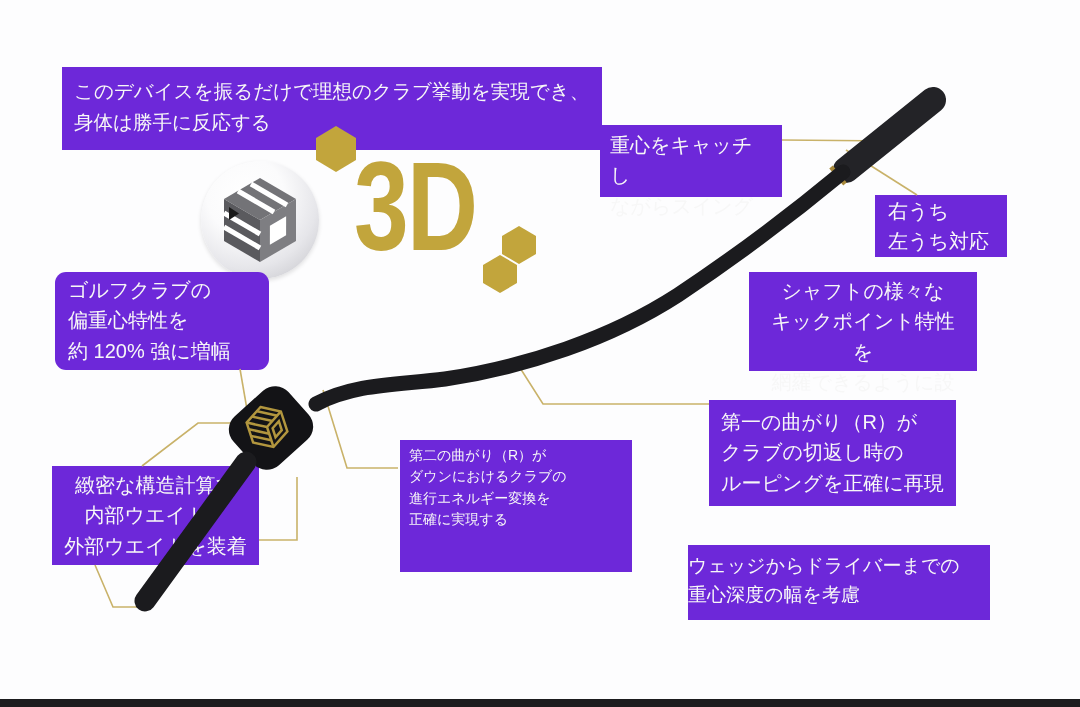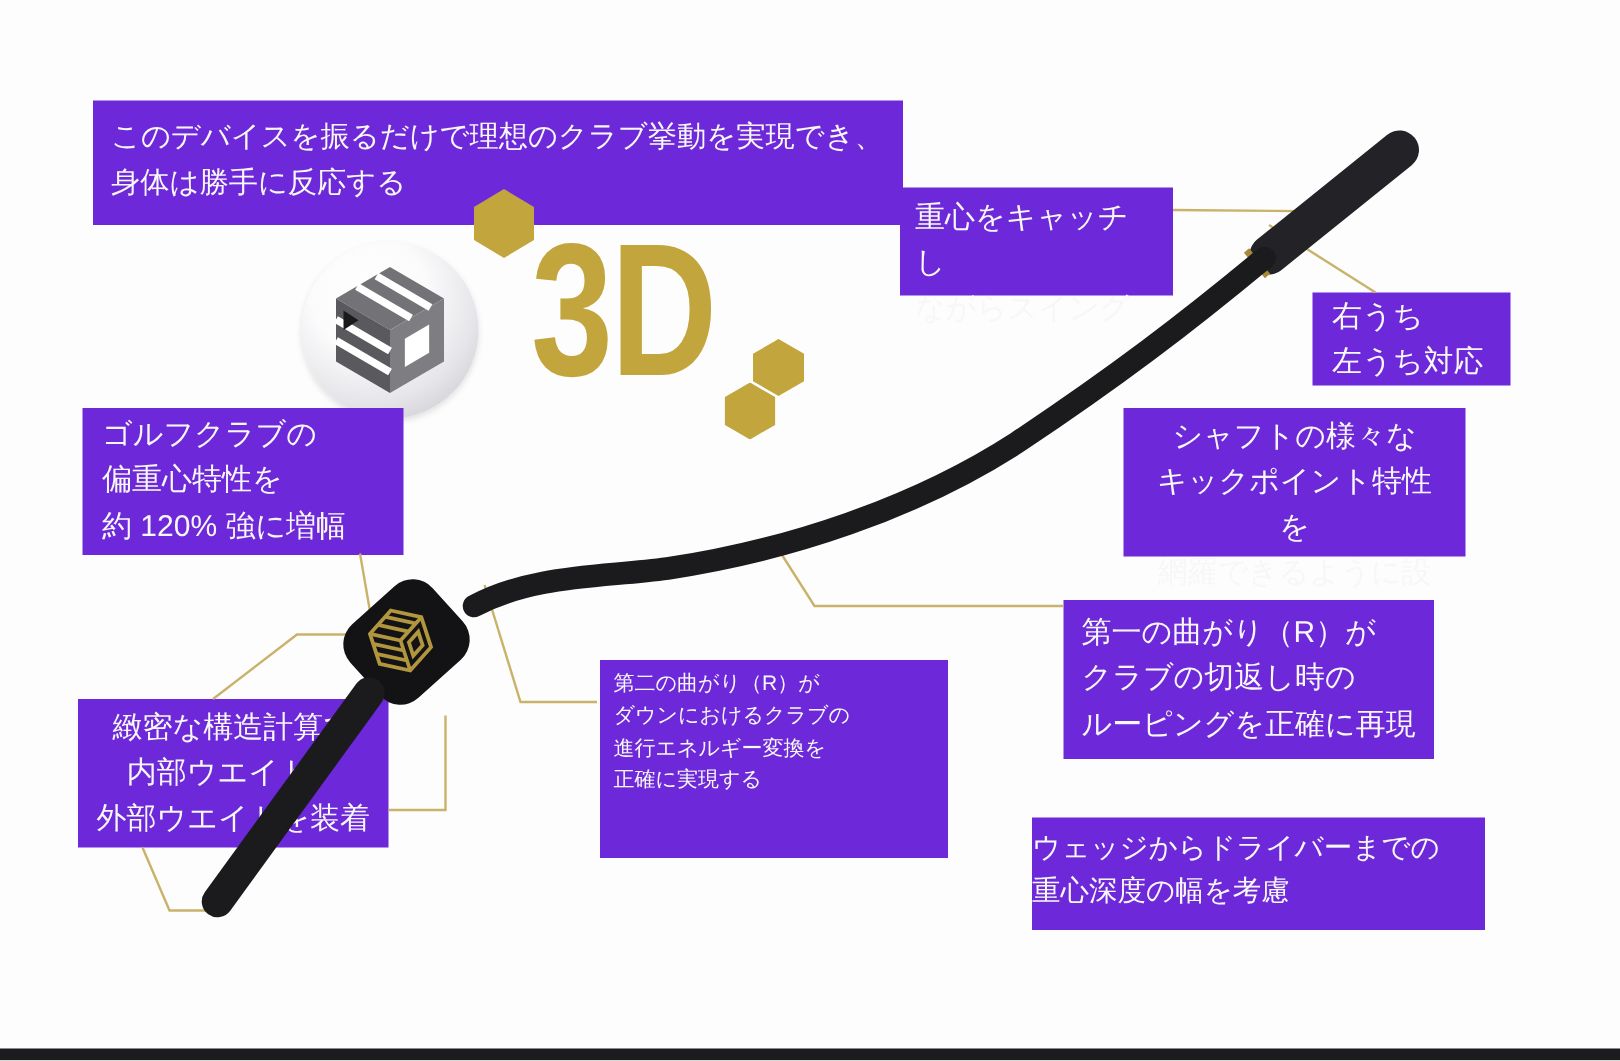--- a/index.html
+++ b/index.html
@@ -10,21 +10,21 @@
   }
   
   .callout{
     position:absolute;background:#6d28d9;color:#f7f7f7;
     font-size:20px;line-height:1.52;white-space:pre-line;
     box-sizing:border-box;letter-spacing:0;
   }
   #co-intro  {left:62px; top:67px; width:540px;height:83px; font-size:19.5px;line-height:1.6;padding:9px 12px;}
   #co-catch  {left:600px;top:125px;width:182px;height:72px; padding:5px 10px;}
   #co-sides  {left:875px;top:195px;width:132px;height:62px; padding:1px 13px;}
-  #co-bias   {left:55px; top:272px;width:214px;height:98px; padding:3px 13px;}
+  #co-bias   {left:55px; top:272px;width:214px;height:98px; padding:3px 13px;border-radius:11px;}
   #co-shaft  {left:749px;top:272px;width:228px;height:99px; padding:4px 13px;text-align:center;}
   #co-first  {left:709px;top:400px;width:247px;height:106px;padding:7px 12px;}
   #co-second {left:400px;top:440px;width:232px;height:132px;padding:5px 9px; font-size:14px;}
   #co-weights{left:52px; top:466px;width:207px;height:99px; padding:4px 12px;text-align:center;}
   #co-wedge  {left:688px;top:545px;width:302px;height:75px; padding:7px 0;font-size:19px;}
   
   .hex{
     position:absolute;background:#c2a53c;
     clip-path:polygon(50% 0,100% 26%,100% 74%,50% 100%,0 74%,0 26%);
   }

